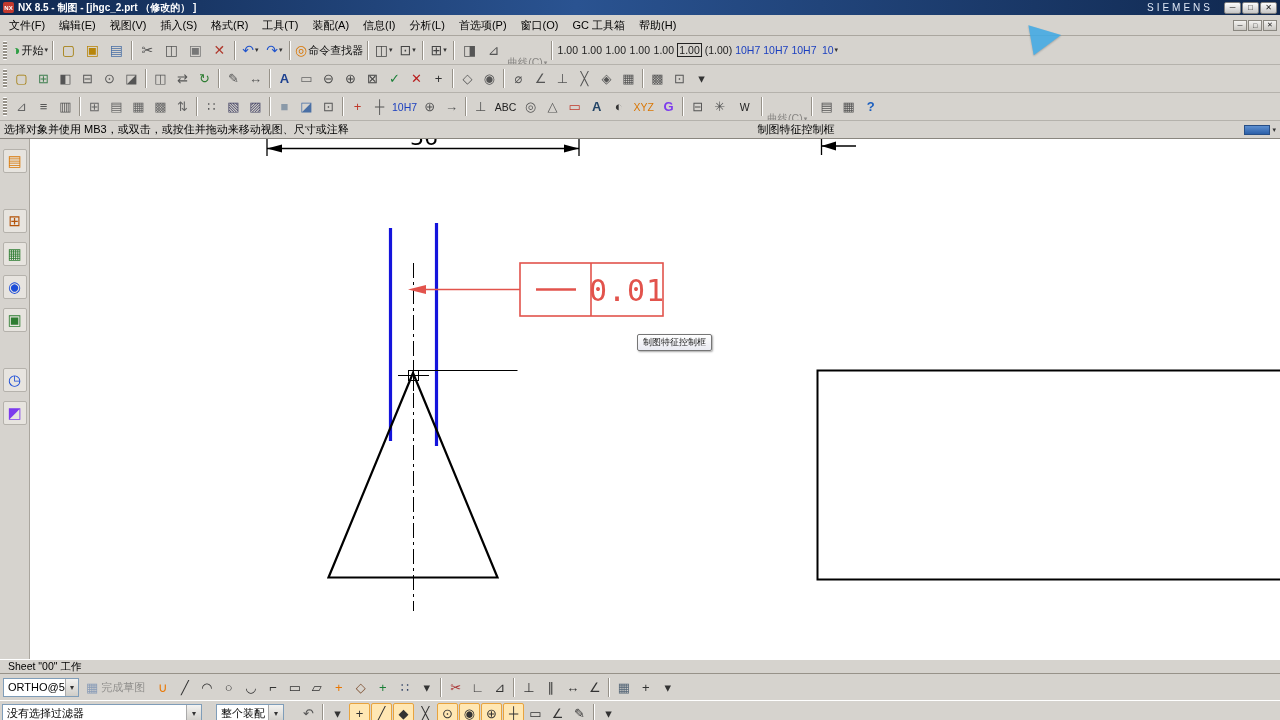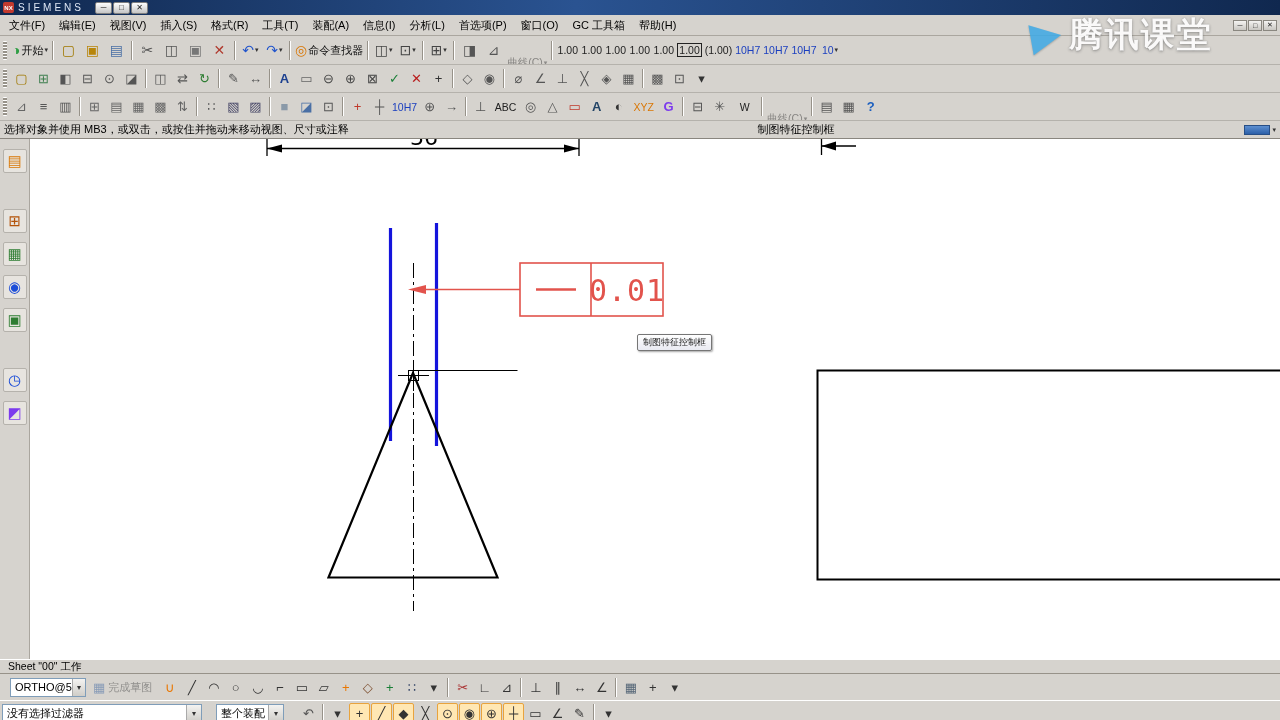--- a/index.html
+++ b/index.html
@@ -68,21 +68,21 @@
   .canvas { position:relative; flex:1; background:#ffffff; overflow:hidden; }
   .canvas svg { position:absolute; left:0; top:0; }
   .tooltip { position:absolute; left:607px; top:195px; padding:1px 5px; font-size:9px; color:#222;
              background:linear-gradient(#ffffff,#e9eaf2); border:1px solid #767676; border-radius:2px;
              box-shadow:1px 1px 2px rgba(0,0,0,.35); white-space:nowrap; }
 
   
   .statusbar { height:14px; background:#d6d3ce; border-top:1px solid #ffffff; font-size:10.5px;
                display:flex; align-items:center; padding-left:8px; color:#000; }
   .sketchbar { height:27px; background:#d6d3ce; border-top:1px solid #979289; display:flex;
-               align-items:center; padding:0 10px; gap:2px; }
+               align-items:center; padding:0 3px; gap:2px; }
   .bottombar { height:25px; background:#d6d3ce; border-top:1px solid #ffffff; display:flex;
                align-items:center; padding:0 2px; gap:14px; }
   .select { height:19px; background:#fff; border:1px solid #7f9db9; display:inline-flex;
             align-items:center; font-size:11px; padding-left:4px; color:#000; }
   .selarrow { width:15px; height:17px; margin-left:auto; background:linear-gradient(#f4f3f1,#cfcdc8);
               border-left:1px solid #aaa; display:inline-flex; align-items:center; justify-content:center;
               font-size:8px; color:#333; }
   #ortho { width:76px; }
   #filter { width:200px; }
   #scope { width:68px; }
@@ -98,20 +98,21 @@
   .wm-text { font-size:34px; font-weight:bold; color:#ffffff; letter-spacing:2px;
              text-shadow:0 1px 3px rgba(90,90,90,.65), 0 0 1px #999; line-height:1; }
 </style>
 </head>
 <body>
 
 <div id="app">
 
   <div class="titlebar">
     <span class="nx-ico">NX</span>
+    <span class="title">NX 8.5 - 制图 - [jhgc_2.prt （修改的） ]</span>
     <span class="brand">SIEMENS</span>
     <span style="display:flex">
         <span class="winbtn">
           <span class="glyph">─</span>
         </span>
         <span class="winbtn">
           <span class="glyph">□</span>
         </span>
         <span class="winbtn">
           <span class="glyph">✕</span>
@@ -725,16 +726,15 @@
         </span>
         <span class="tbsep"></span>
         <span class="tbcell">
           <span class="glyph" style="color: rgb(51, 51, 51);">▾</span>
         </span>
       </span>
   </div>
 
   <div class="watermark">
     <span class="wm-logo">▶</span>
-    <span class="wm-text">腾讯课堂</span>
   </div>
 
 </div>
 
 </body></html>

